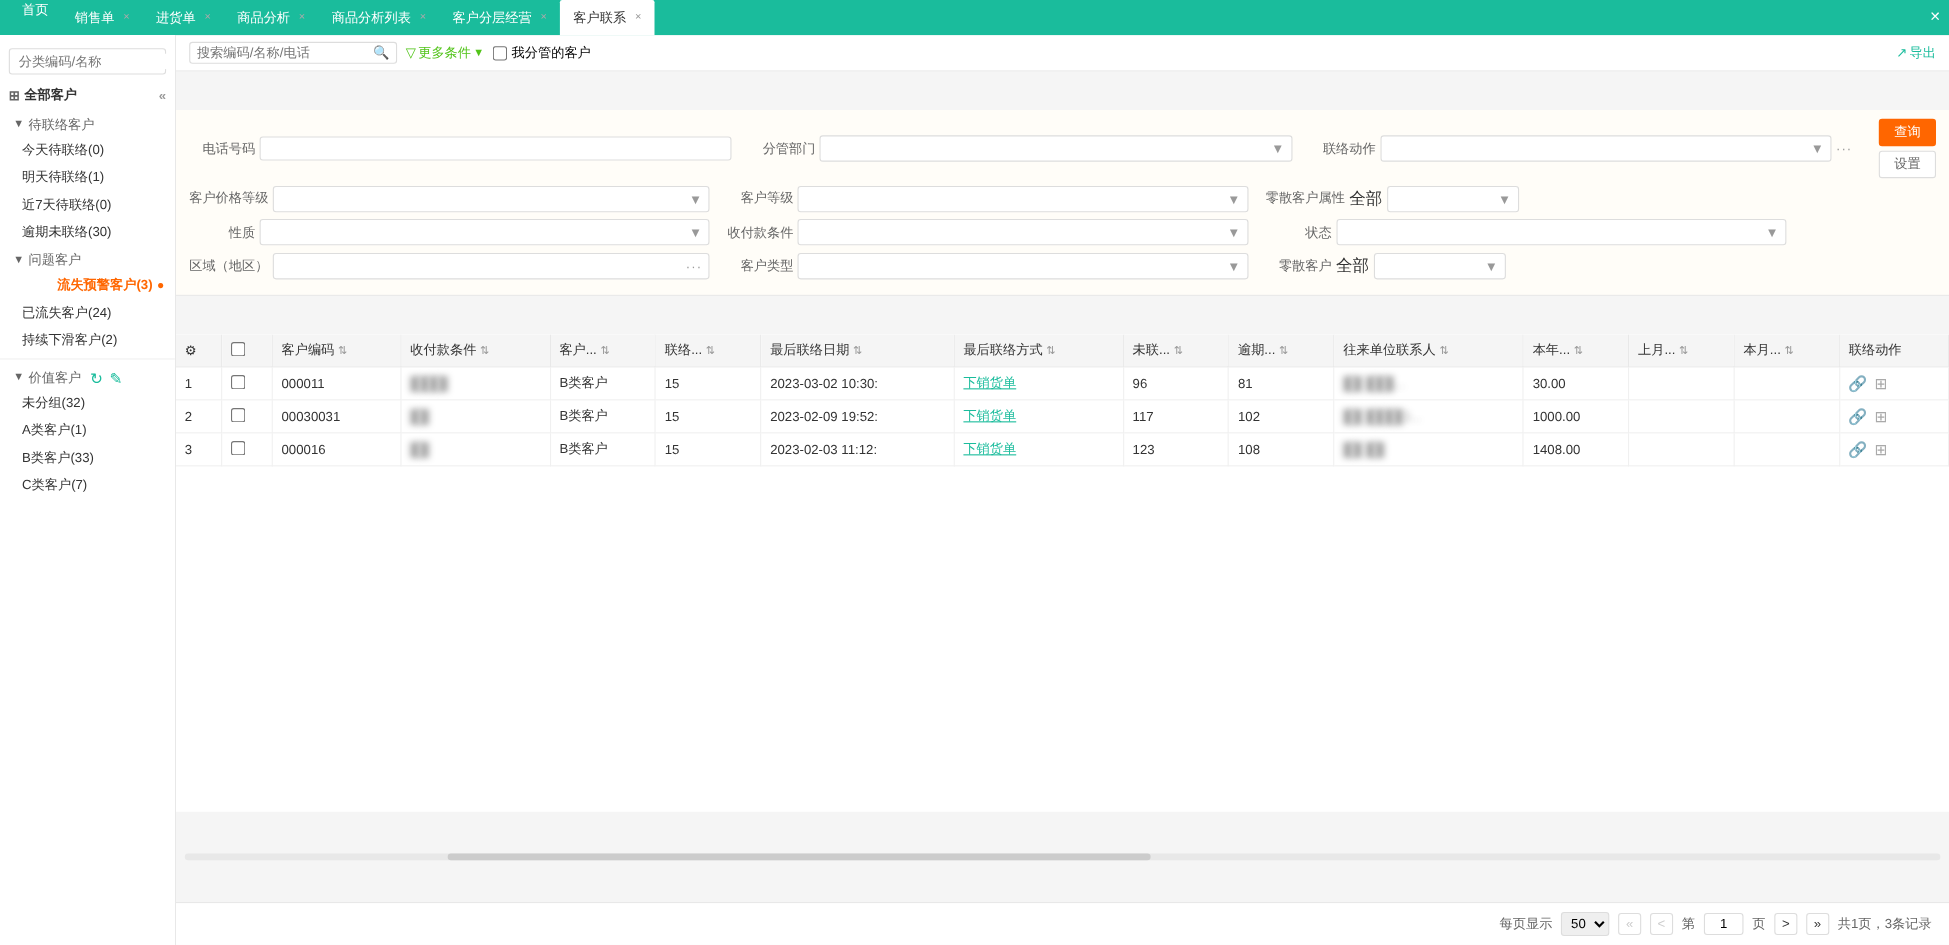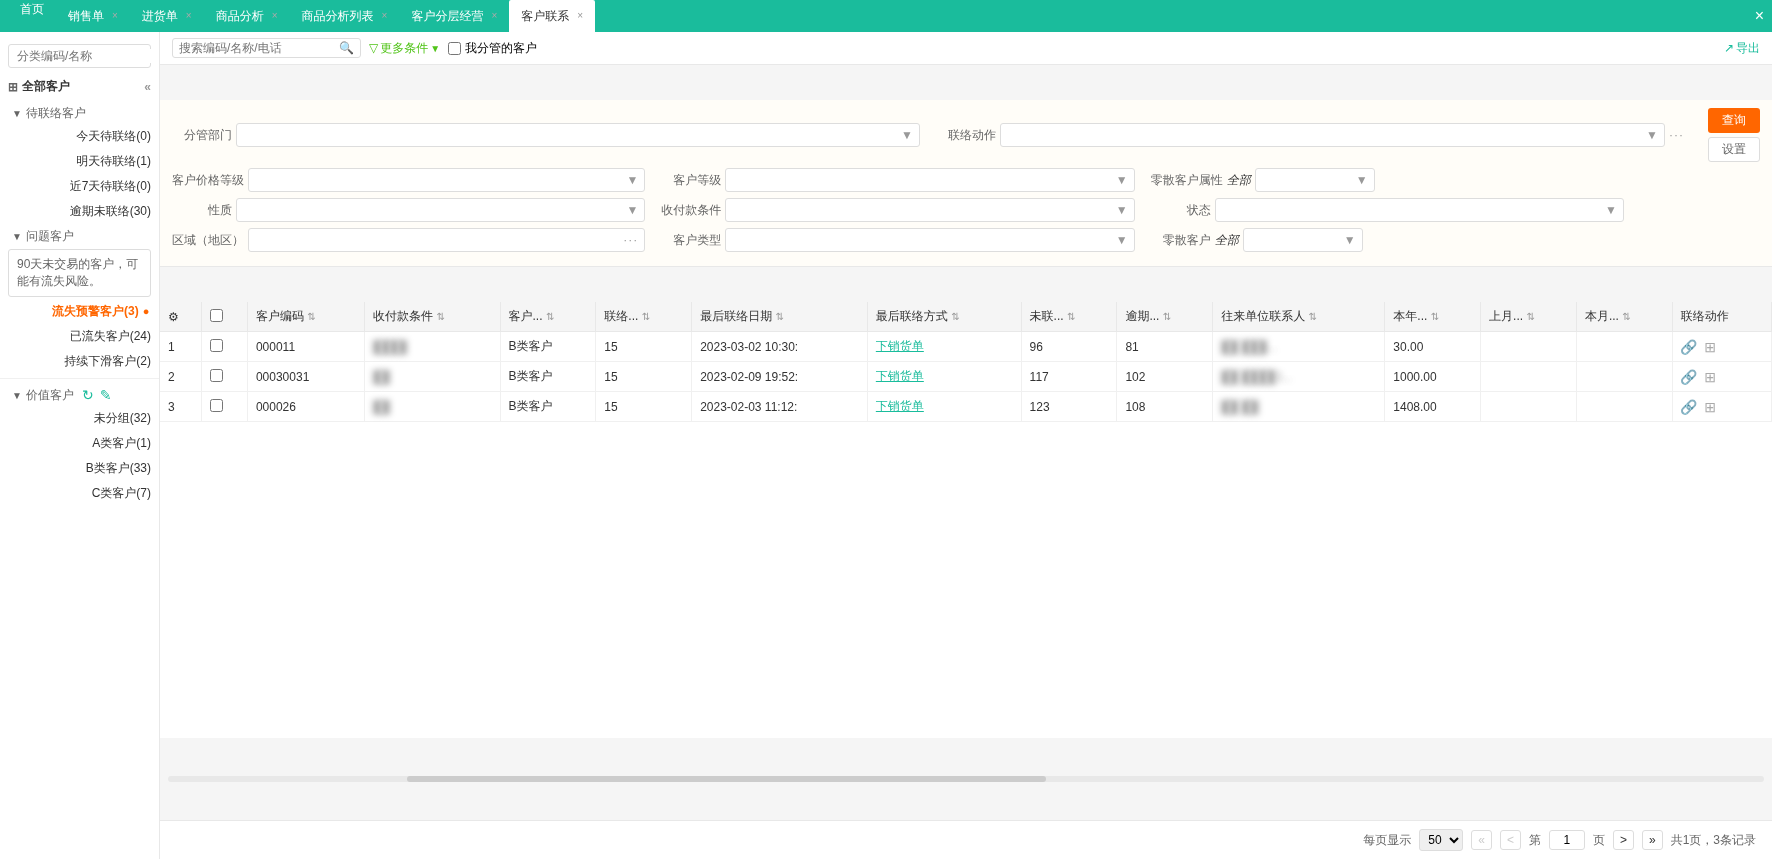--- a/index.html
+++ b/index.html
@@ -19,21 +19,21 @@
 
     
     .sidebar { width: 160px; background: #fff; border-right: 1px solid #e8e8e8; padding: 8px 0; overflow-y: auto; flex-shrink: 0; }
     .sidebar-search { padding: 4px 8px; display: flex; align-items: center; border: 1px solid #ddd; margin: 4px 8px; border-radius: 3px; }
     .sidebar-search input { border: none; outline: none; flex: 1; font-size: 12px; }
     .sidebar-section-title { display: flex; align-items: center; padding: 6px 8px; font-weight: bold; font-size: 13px; color: #333; cursor: pointer; }
     .sidebar-section-title .icon { margin-right: 4px; color: #666; }
     .sidebar-collapse { margin-left: auto; color: #999; cursor: pointer; }
     .sidebar-group-title { padding: 4px 8px 2px 12px; color: #666; font-size: 12px; display: flex; align-items: center; gap: 4px; cursor: pointer; }
     .sidebar-group-title .arrow { font-size: 10px; }
-    .sidebar-item { padding: 4px 8px 4px 20px; color: #333; cursor: pointer; white-space: nowrap; text-align: right; }
+    .sidebar-item { padding: 4px 8px 4px 20px; color: #333; cursor: pointer; white-space: nowrap; }
     .sidebar-item.active { color: #ff6600; font-weight: bold; margin-left: 32px; }
     .sidebar-divider { height: 1px; background: #f0f0f0; margin: 4px 0; }
     .tooltip-box { background: #fff; border: 1px solid #ddd; border-radius: 3px; padding: 6px 8px; margin: 2px 8px; font-size: 11px; color: #666; line-height: 1.4; }
 
     
     .content-area { flex: 1; display: flex; flex-direction: column; overflow: hidden; gap: 35px; }
 
     
     .filter-bar { background: #fff; padding: 6px 12px; display: flex; align-items: center; gap: 8px; border-bottom: 1px solid #e8e8e8; flex-shrink: 0; }
     .search-input-wrap { display: flex; align-items: center; border: 1px solid #ddd; border-radius: 3px; padding: 2px 6px; min-width: 180px; }
@@ -47,21 +47,21 @@
     .filter-row { display: flex; align-items: center; gap: 16px; margin-bottom: 6px; }
     .filter-item { display: flex; align-items: center; gap: 4px; flex: 1; }
     .filter-label { color: #666; white-space: nowrap; min-width: 60px; text-align: right; }
     .filter-input { flex: 1; border: 1px solid #ddd; border-radius: 3px; padding: 3px 6px; outline: none; font-size: 12px; }
     .filter-select-wrap { flex: 1; border: 1px solid #ddd; border-radius: 3px; padding: 3px 6px; outline: none; font-size: 12px; display: flex; align-items: center; justify-content: space-between; min-width: 120px; height: 24px; cursor: pointer; background: #fff; }
     .filter-select-wrap .arrow-down { color: #999; }
     .query-btn { background: #ff6600; color: #fff; border: none; border-radius: 3px; padding: 4px 14px; cursor: pointer; font-size: 12px; }
     .settings-btn { border: 1px solid #ddd; background: #fff; border-radius: 3px; padding: 3px 10px; cursor: pointer; font-size: 12px; color: #666; }
     .filter-actions { display: flex; flex-direction: column; gap: 4px; margin-left: 8px; }
     .dots-btn { color: #999; cursor: pointer; letter-spacing: 1px; }
-    .inline-text { color: #333; font-size: 12px; padding: 3px 0; font-style: italic; }
+    .inline-text { color: #333; font-size: 15px; padding: 3px 0; }
 
     
     .table-area { flex: 1; overflow: auto; background: #fff; }
     table { width: 100%; border-collapse: collapse; }
     thead th { background: #f5f5f5; border-bottom: 1px solid #e8e8e8; border-right: 1px solid #e8e8e8; padding: 6px 8px; text-align: left; white-space: nowrap; font-weight: normal; color: #333; position: sticky; top: 0; z-index: 1; }
     thead th .sort-icon { color: #999; font-size: 10px; }
     tbody td { border-bottom: 1px solid #f0f0f0; border-right: 1px solid #f0f0f0; padding: 6px 8px; white-space: nowrap; color: #333; }
     .link-text { color: #1abc9c; text-decoration: underline; cursor: pointer; }
     .action-icons { display: flex; gap: 6px; align-items: center; }
     .action-icon { color: #aaa; cursor: pointer; font-size: 14px; }
@@ -141,23 +141,20 @@
       <span>近7天待联络(0)</span>
     </div>
     <div class="sidebar-item">
       <span>逾期未联络(30)</span>
     </div>
 
     <div class="sidebar-group-title">
       <span class="arrow">▼</span>
       <span>问题客户</span>
     </div>
-    <div class="tooltip-box">
-      <span>90天未交易的客户，可能有流失风险。</span>
-    </div>
     <div class="sidebar-item active" style="color:#ff6600; display:flex; align-items:center; gap:4px;">
       <span>流失预警客户(3)</span>
       <span style="color:#ff6600; font-size:11px;">●</span>
     </div>
     <div class="sidebar-item">
       <span>已流失客户(24)</span>
     </div>
     <div class="sidebar-item">
       <span>持续下滑客户(2)</span>
     </div>
@@ -202,20 +199,24 @@
       </div>
       <div class="export-btn">
         <span>↗</span>
         <span>导出</span>
       </div>
     </div>
 
     <div class="filter-panel">
 
       <div class="filter-row">
+        <div class="filter-item">
+          <span class="filter-label">电话号码</span>
+          <input class="filter-input" type="text" style="">
+        </div>
         <div class="filter-item">
           <span class="filter-label">分管部门</span>
           <div class="filter-select-wrap">
             <span></span>
             <span class="arrow-down">▼</span>
           </div>
         </div>
         <div class="filter-item">
           <span class="filter-label">联络动作</span>
           <div class="filter-select-wrap">
@@ -370,21 +371,21 @@
     <td>
       <div class="action-icons">
         <span class="action-icon">🔗</span>
         <span class="action-icon">⊞</span>
       </div>
     </td>
   </tr>
             <tr>
     <td>3</td>
     <td><input type="checkbox" style=""></td>
-    <td>000026</td>
+    <td>000016</td>
     <td><span class="blurred">██</span></td>
     <td>B类客户</td>
     <td>15</td>
     <td>2023-02-03 11:12:</td>
     <td><span class="link-text">下销货单</span></td>
     <td>123</td>
     <td>108</td>
     <td><span class="blurred">██ ██</span></td>
     <td>1408.00</td>
     <td></td>

